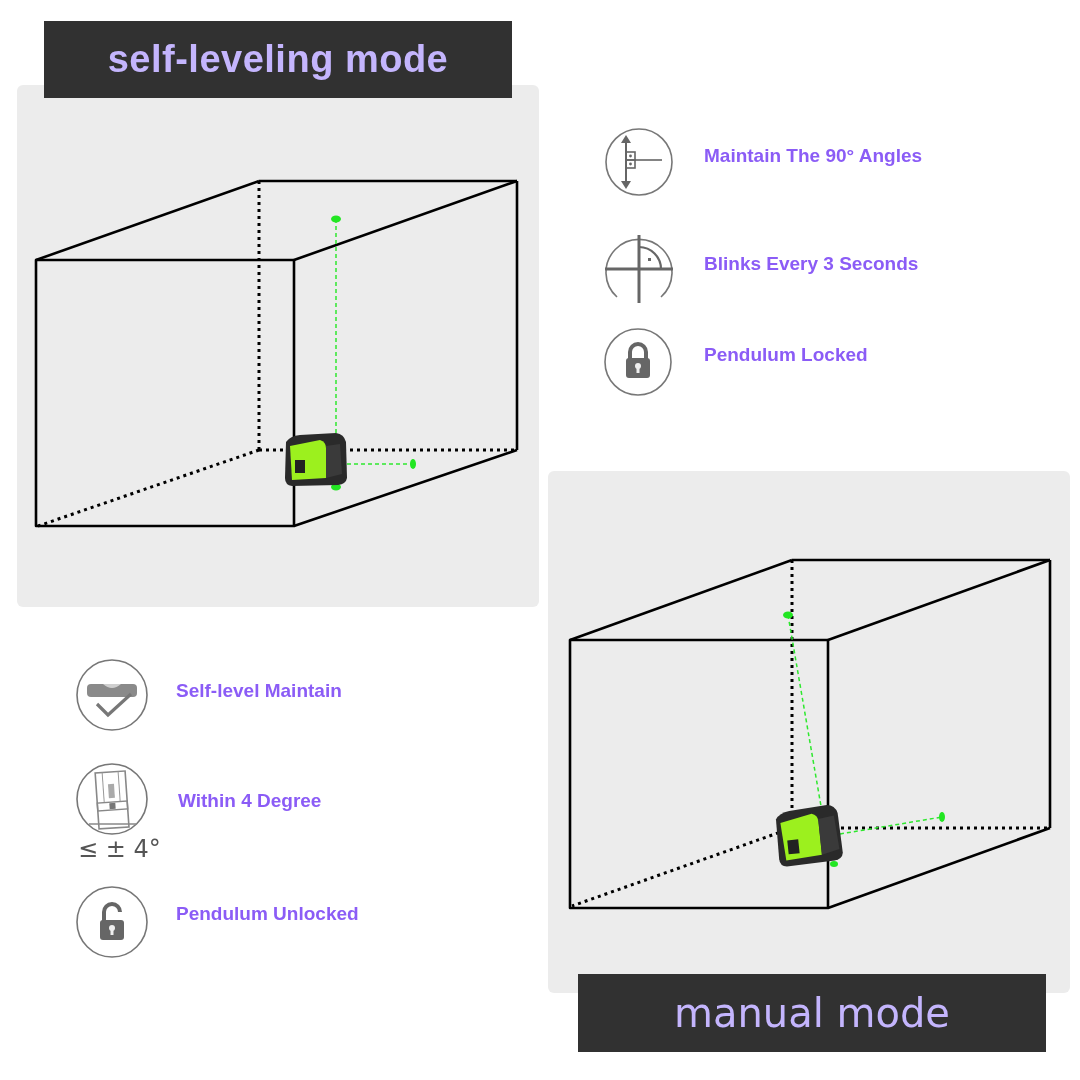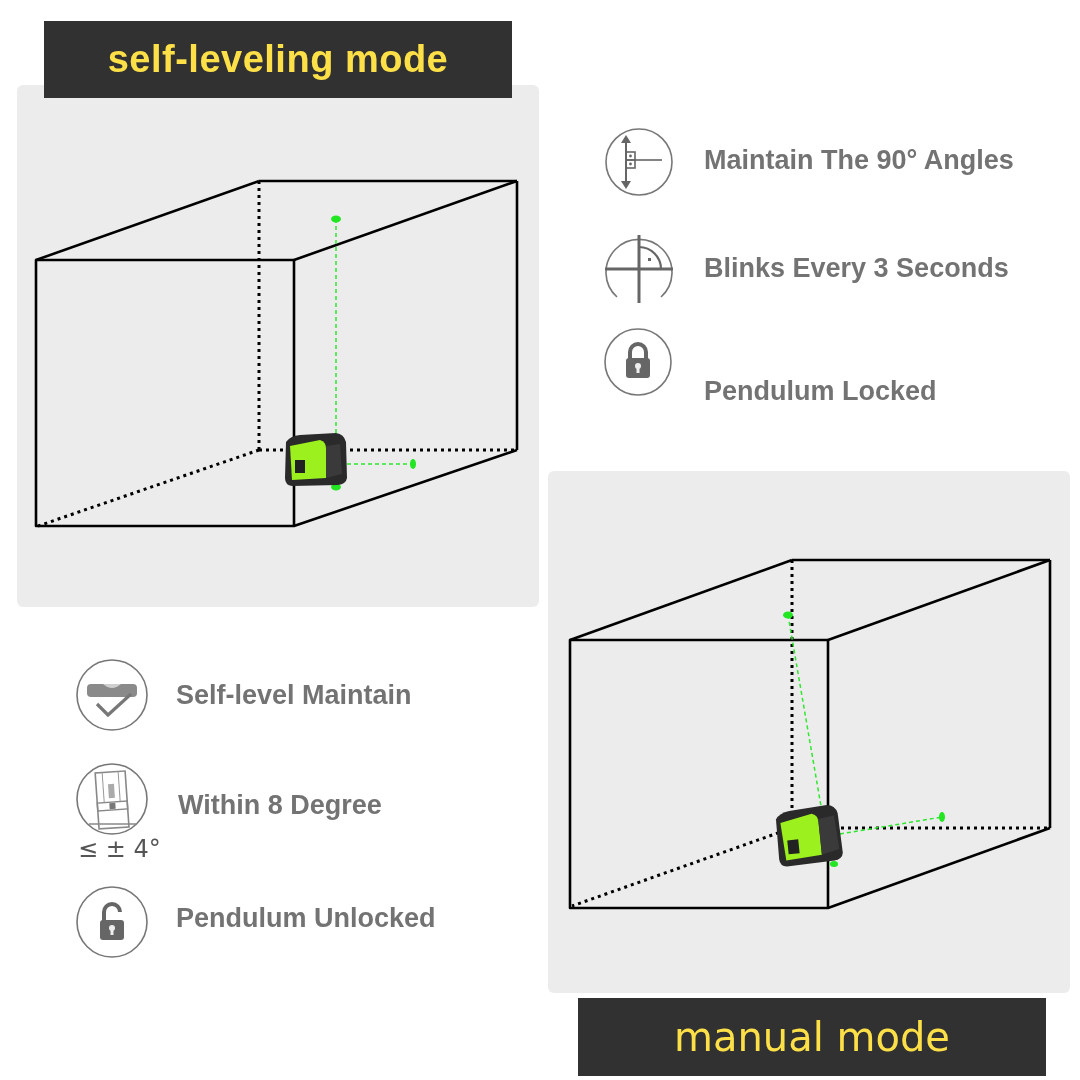--- a/index.html
+++ b/index.html
@@ -1,22 +1,22 @@
 <!DOCTYPE html>
 <html><head>
   <meta charset="utf-8">
   <style>
     html, body { margin: 0; padding: 0; background: #ffffff; }
     body { width: 1080px; height: 1080px; position: relative; overflow: hidden; font-family: "Liberation Sans", sans-serif; }
     .panel { position: absolute; background: #ececec; border-radius: 6px; }
-    .banner { position: absolute; background: #313131; color: #fde047; display: flex; align-items: center; justify-content: center; }
+    .banner { position: absolute; background: #313131; color: #c4b5fd; display: flex; align-items: center; justify-content: center; }
     .banner-top { left: 44px; top: 21px; width: 468px; height: 77px; font-size: 38px; font-weight: bold; letter-spacing: 0.5px; font-family: "Liberation Sans", sans-serif; }
-    .banner-bottom { left: 578px; top: 974px; width: 468px; height: 78px; font-size: 40px; font-family: "DejaVu Sans", sans-serif; margin-top: 24px; }
+    .banner-bottom { left: 578px; top: 974px; width: 468px; height: 78px; font-size: 40px; font-family: "DejaVu Sans", sans-serif; }
     .feature { position: absolute; display: flex; align-items: center; }
-    .feature-label { font-size: 27px; font-weight: bold; color: #737373; font-family: "Liberation Sans", sans-serif; white-space: nowrap; }
+    .feature-label { font-size: 19px; font-weight: bold; color: #8b5cf6; font-family: "Liberation Sans", sans-serif; white-space: nowrap; }
     .icon-circle { position: absolute; }
     .deg-note { position: absolute; left: 78px; top: 835px; font-size: 24px; color: #555; font-family: "DejaVu Sans", sans-serif; }
     svg { position: absolute; overflow: visible; }
   </style>
 </head>
 <body>
 
 <div class="panel" style="left:17px; top:85px; width:522px; height:522px;"></div>
 <div class="panel" style="left:548px; top:471px; width:522px; height:522px;"></div>
 
@@ -117,21 +117,21 @@
     <span class="feature-label">Blinks Every 3 Seconds</span>
   </div>
 
   <svg class="icon-circle" style="left:603px; top:327px;" width="70" height="70" viewBox="0 0 70 70">
     <circle cx="35" cy="35" r="33" fill="none" stroke="#777" stroke-width="1.6"></circle>
     <path d="M27 32 V25 A8 8 0 0 1 43 25 V32" fill="none" stroke="#666" stroke-width="4"></path>
     <rect x="23" y="31" width="24" height="20" rx="3" fill="#666"></rect>
     <circle cx="35" cy="39" r="3" fill="#eee"></circle>
     <rect x="33.5" y="40" width="3" height="6" fill="#eee"></rect>
   </svg>
-  <div class="feature" style="left:704px; top:344px;margin-top:32px;">
+  <div class="feature" style="left:704px; top:344px;">
     <span class="feature-label">Pendulum Locked</span>
   </div>
 </div>
 
 <div>
   <svg class="icon-circle" style="left:75px; top:658px;" width="74" height="74" viewBox="0 0 74 74">
     <circle cx="37" cy="37" r="35" fill="none" stroke="#777" stroke-width="1.6"></circle>
     <rect x="12" y="26" width="50" height="13" rx="4" fill="#8a8a8a"></rect>
     <path d="M28 26 Q37 34 46 26" fill="#cfcfcf"></path>
     <path d="M22 46 L33 57 L56 36" fill="none" stroke="#777" stroke-width="3.2"></path>
@@ -147,21 +147,21 @@
       <line x1="29" y1="10" x2="29" y2="40" stroke="#999" stroke-width="1"></line>
       <line x1="45" y1="10" x2="45" y2="40" stroke="#999" stroke-width="1"></line>
       <rect x="34" y="22" width="6" height="14" fill="#aaa"></rect>
       <rect x="22" y="40" width="30" height="8" fill="none" stroke="#888" stroke-width="1.4"></rect>
       <rect x="34" y="41" width="6" height="6" fill="#777"></rect>
     </g>
     <line x1="14" y1="62" x2="62" y2="62" stroke="#888" stroke-width="1.4"></line>
   </svg>
   <div class="deg-note">≤ ± 4°</div>
   <div class="feature" style="left:178px; top:790px;">
-    <span class="feature-label">Within 8 Degree</span>
+    <span class="feature-label">Within 4 Degree</span>
   </div>
 
   <svg class="icon-circle" style="left:75px; top:885px;" width="74" height="74" viewBox="0 0 74 74">
     <circle cx="37" cy="37" r="35" fill="none" stroke="#777" stroke-width="1.6"></circle>
     <path d="M29 36 V27 A8 8 0 0 1 45 27" fill="none" stroke="#666" stroke-width="4"></path>
     <rect x="25" y="35" width="24" height="20" rx="3" fill="#666"></rect>
     <circle cx="37" cy="43" r="3" fill="#eee"></circle>
     <rect x="35.5" y="44" width="3" height="6" fill="#eee"></rect>
   </svg>
   <div class="feature" style="left:176px; top:903px;text-align:center;">

